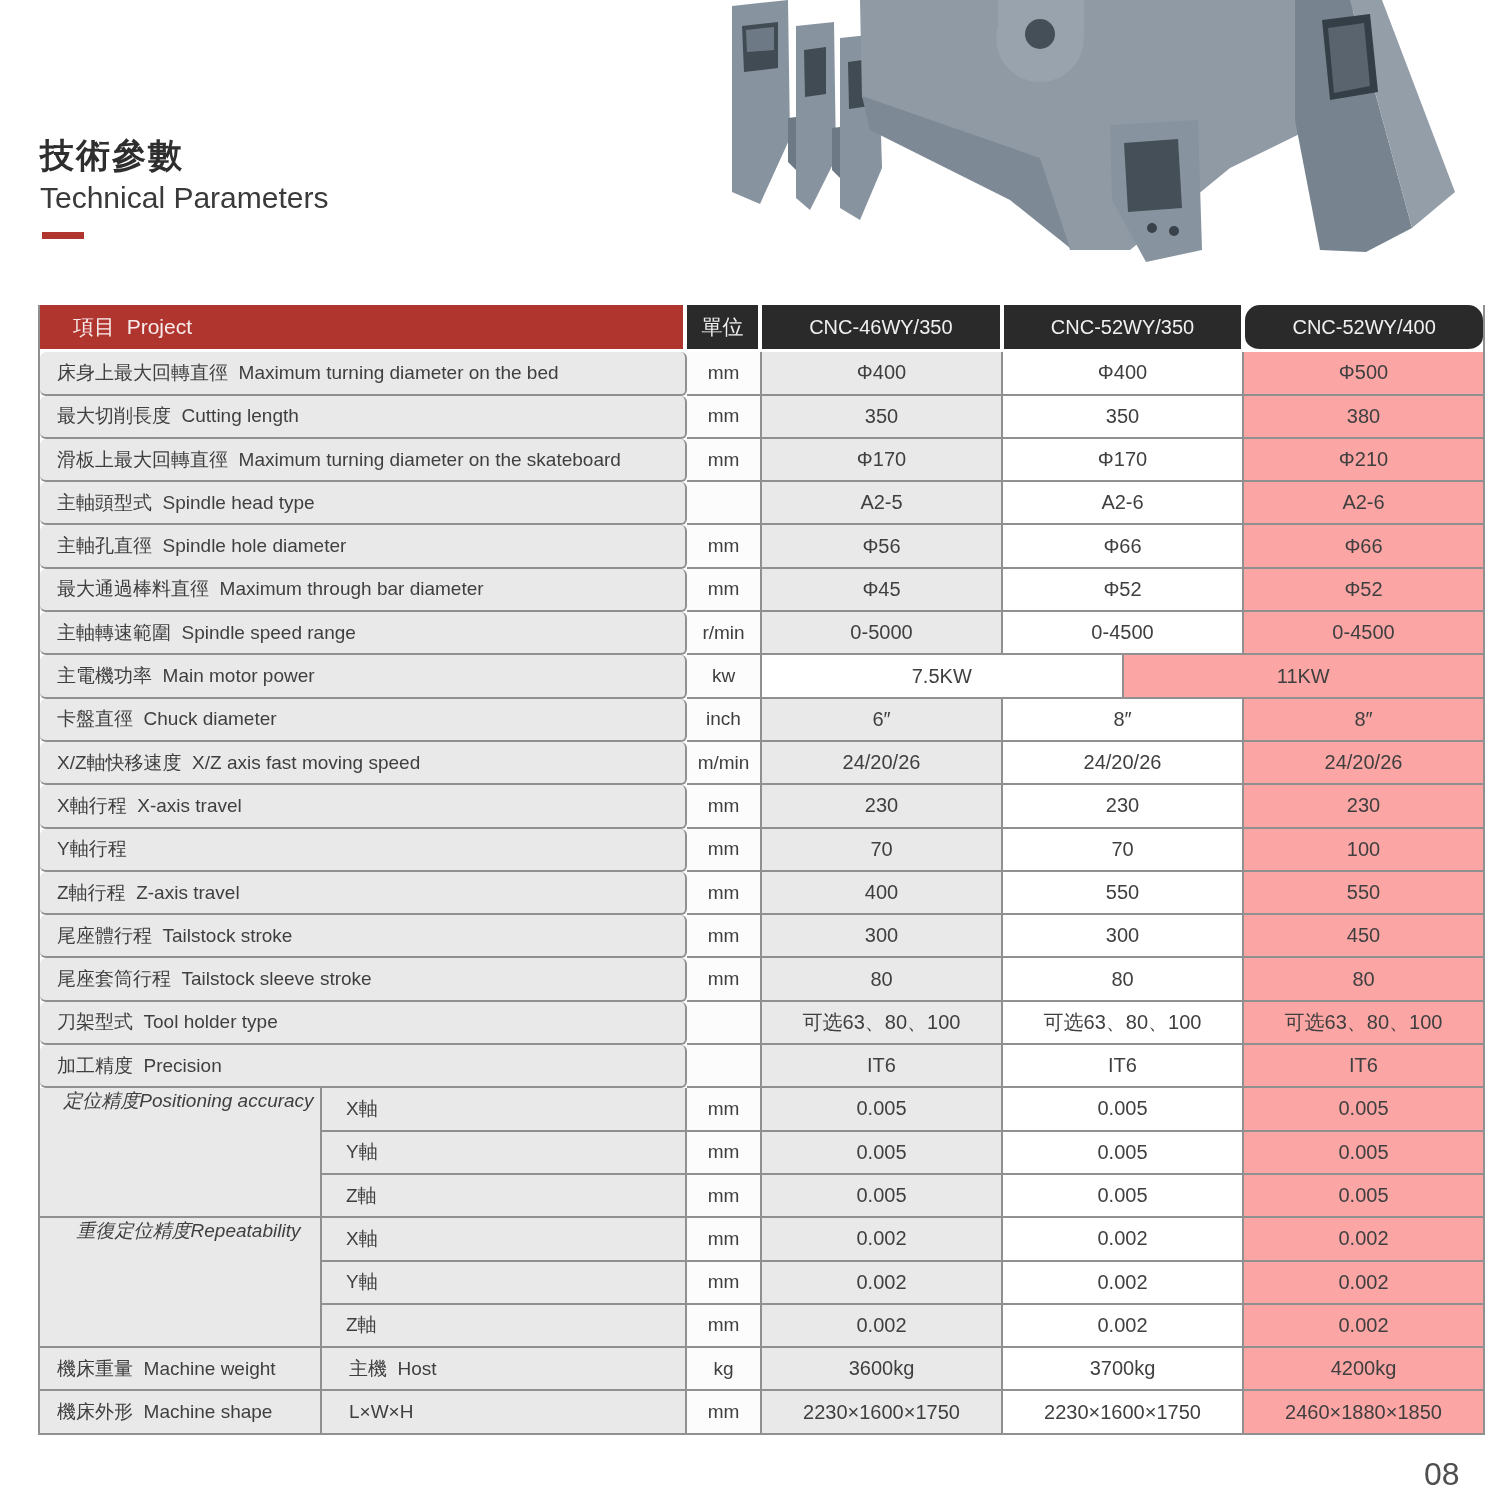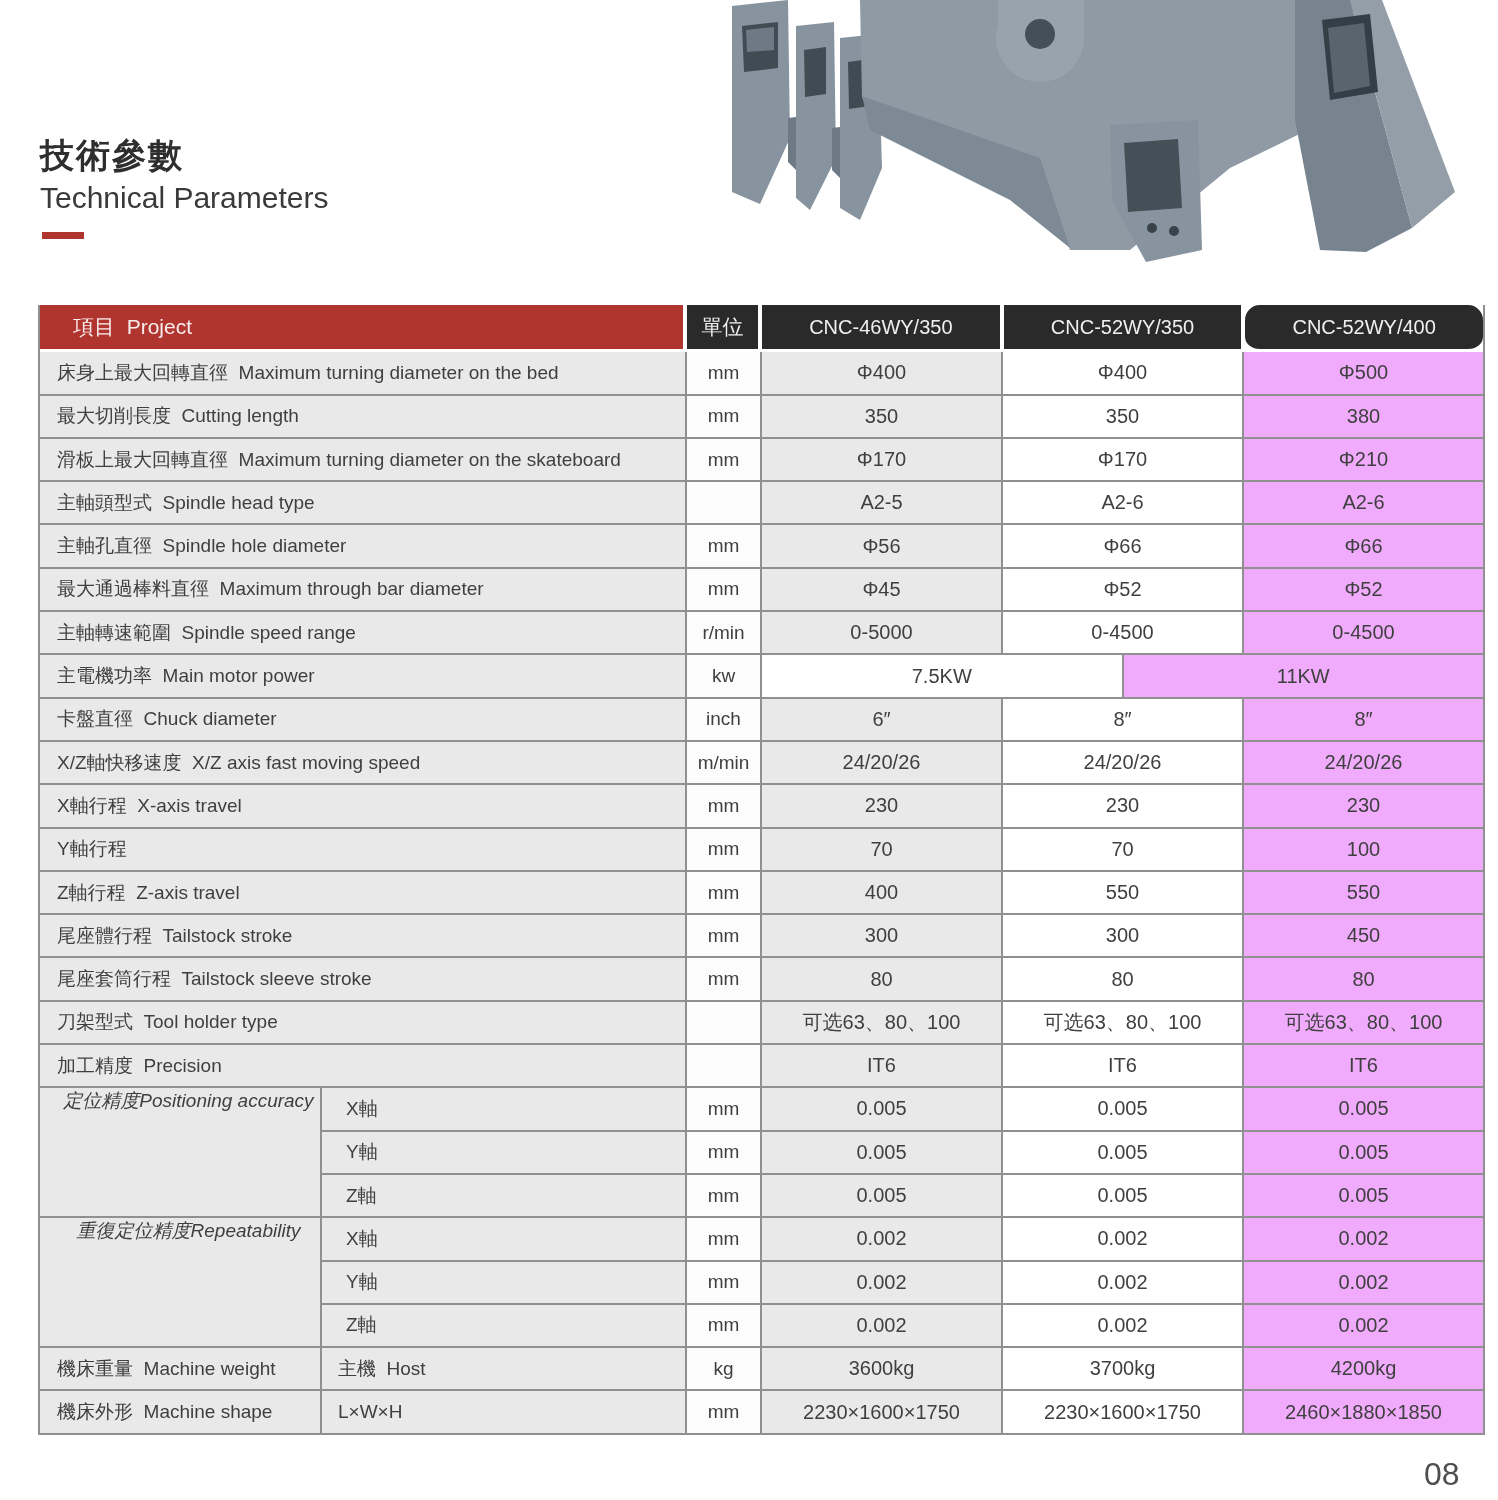--- a/index.html
+++ b/index.html
@@ -21,26 +21,26 @@
     position:absolute;left:38px;top:305px;width:1443px;
     border-left:2px solid #909090;border-right:2px solid #909090;
     font-size:19px;
   }
   .row{display:flex;height:43.3px;}
   .cell{
     box-sizing:border-box;display:flex;align-items:center;
     border-bottom:2px solid #909090;border-right:2px solid #909090;
     overflow:hidden;white-space:pre;
   }
-  .lbl{width:647px;background:#e9e9e9;padding-left:17px;}
+  .lbl{width:647px;background:#e9e9e9;padding-left:17px;border-radius:6px;}
   .unit{width:75px;background:#fcfcfc;justify-content:center;}
   .val{flex:1;justify-content:center;font-size:20px;}
   .val.a{background:#e9e9e9;}
   .val.b{background:#ffffff;}
-  .val.c{background:#f0abfc;border-right:none;}
+  .val.c{background:#fca5a5;border-right:none;}
   
   .hrow{display:flex;height:47.3px;}
   .hcell{
     box-sizing:border-box;display:flex;align-items:center;
     border-right:4px solid #ffffff;border-bottom:3px solid #ffffff;
     white-space:pre;
   }
   .hproj{width:647px;background:#b1352f;color:#f7eceb;font-size:21px;padding-left:33px;}
   .hunit{width:75px;background:#2a2a2a;color:#f0f0f0;font-size:21px;justify-content:center;}
   .hval{flex:1;background:#2a2a2a;color:#f0f0f0;font-size:20px;justify-content:center;}
@@ -50,21 +50,21 @@
   .glabel{
     box-sizing:border-box;width:282px;background:#e9e9e9;padding-left:17px;
     border-right:2px solid #909090;border-bottom:2px solid #909090;
     display:flex;justify-content:center;line-height:1.35;font-style:italic;
   }
   .gsub{flex:1;display:flex;flex-direction:column;}
   .subrow{display:flex;height:43.3px;}
   .slbl{width:365px;background:#e9e9e9;padding-left:24px;}
   
   .flbl{width:282px;background:#e9e9e9;padding-left:17px;}
-  .fsub{width:365px;background:#e9e9e9;padding-left:16px;}
+  .fsub{width:365px;background:#e9e9e9;padding-left:27px;}
   
   .page-no{position:absolute;left:1424px;top:1456px;font-size:32px;color:#4f4f4f;}
 </style>
 </head>
 <body>
 
 <svg class="machine" viewBox="0 0 745 268" xmlns="http://www.w3.org/2000/svg">
 
   <polygon points="22,6 78,0 80,138 50,204 22,192" fill="#8794a0"></polygon>
   <polygon points="32,26 68,22 68,68 34,72" fill="#414b54"></polygon>

